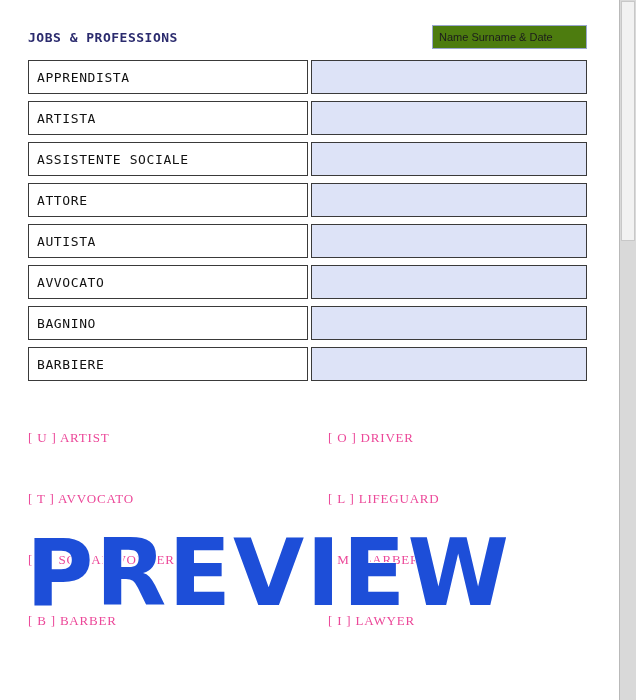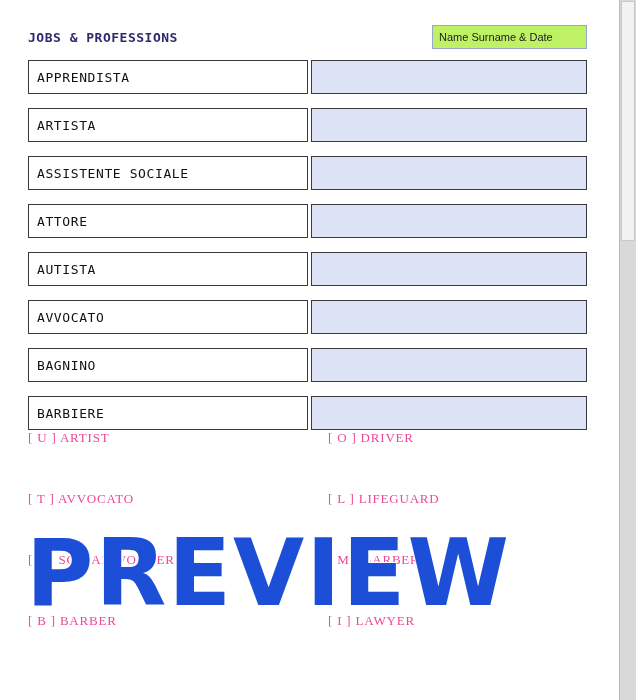--- a/index.html
+++ b/index.html
@@ -57,40 +57,40 @@
     letter-spacing: 0.5px;
     color: #2b2b6e;
     white-space: nowrap;
   }
   .name-date-box {
     position: absolute;
     left: 432px;
     top: 25px;
     width: 155px;
     height: 24px;
-    background: #bef264;
+    background: #4d7c0f;
     border: 1px solid #9aa6cf;
     font-family: "Liberation Sans", sans-serif;
     font-size: 11px;
     color: #1c1c1c;
     padding: 5px 6px 0 6px;
     white-space: nowrap;
   }
 
   
   .table {
     position: absolute;
     left: 28px;
     top: 60px;
     width: 559px;
   }
   .row {
     display: flex;
     height: 34px;
-    margin-bottom: 14px;
+    margin-bottom: 7px;
   }
   .cell-word {
     width: 281px;
     border: 1px solid #3a3a3a;
     background: #ffffff;
     display: flex;
     align-items: center;
     padding-left: 8px;
     font-family: "DejaVu Sans Mono", monospace;
     font-size: 13px;

